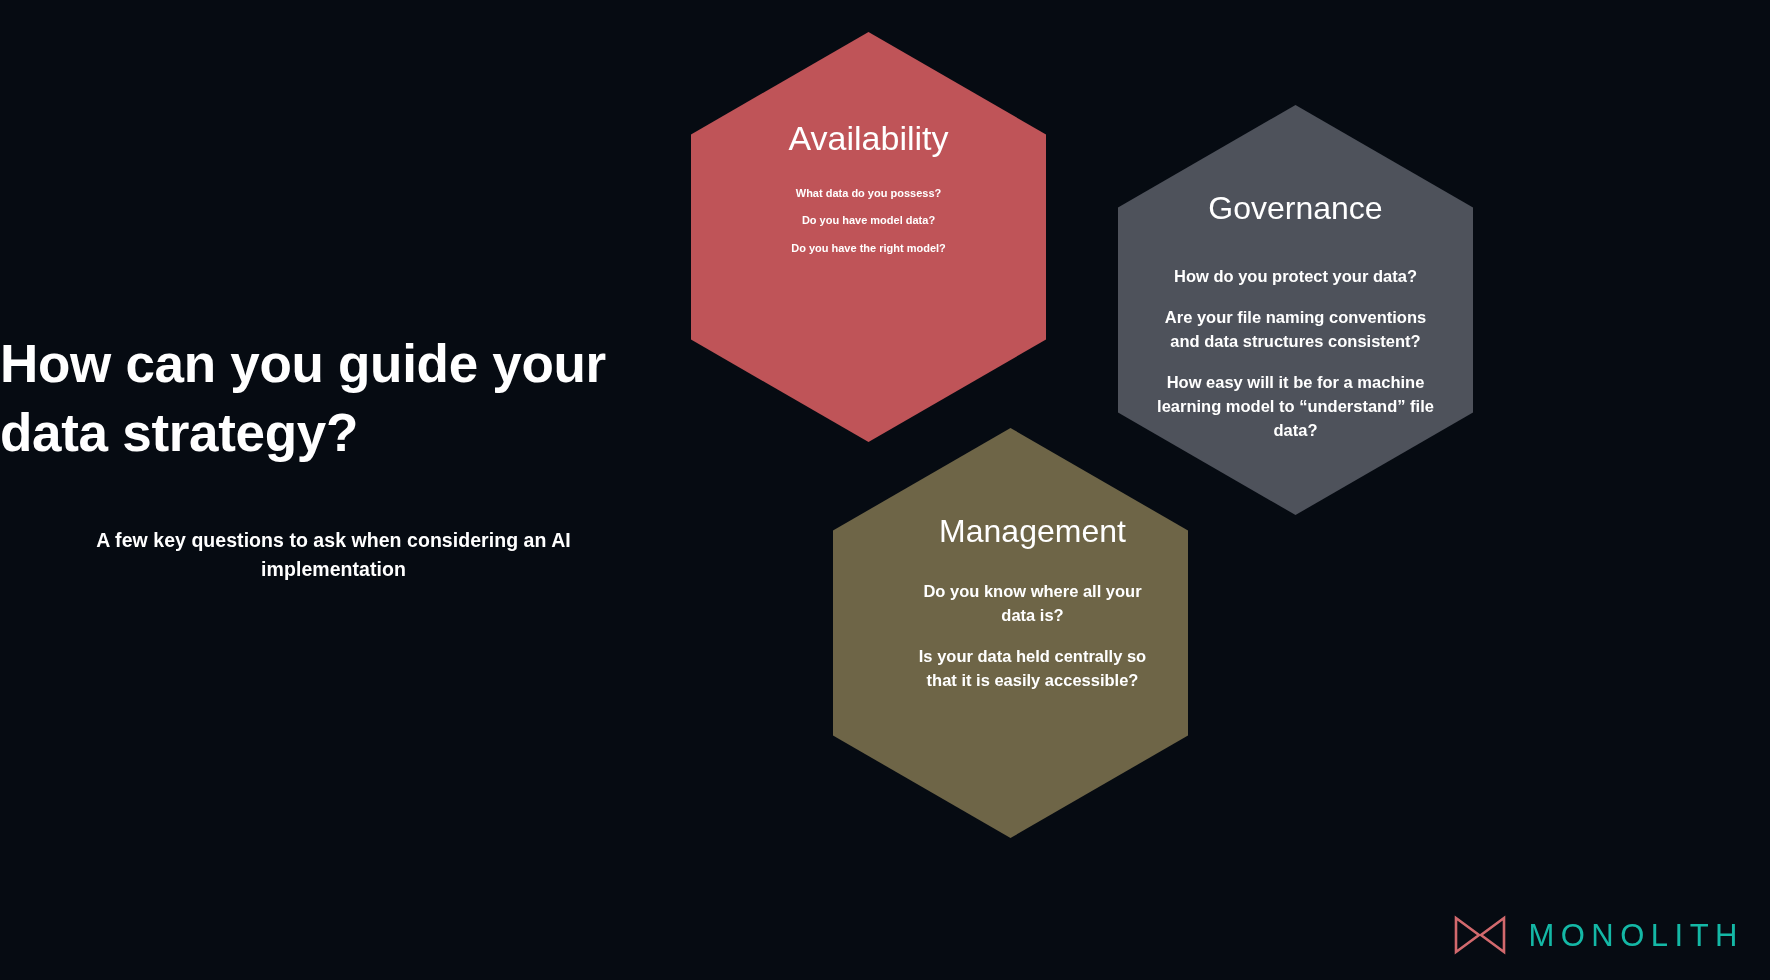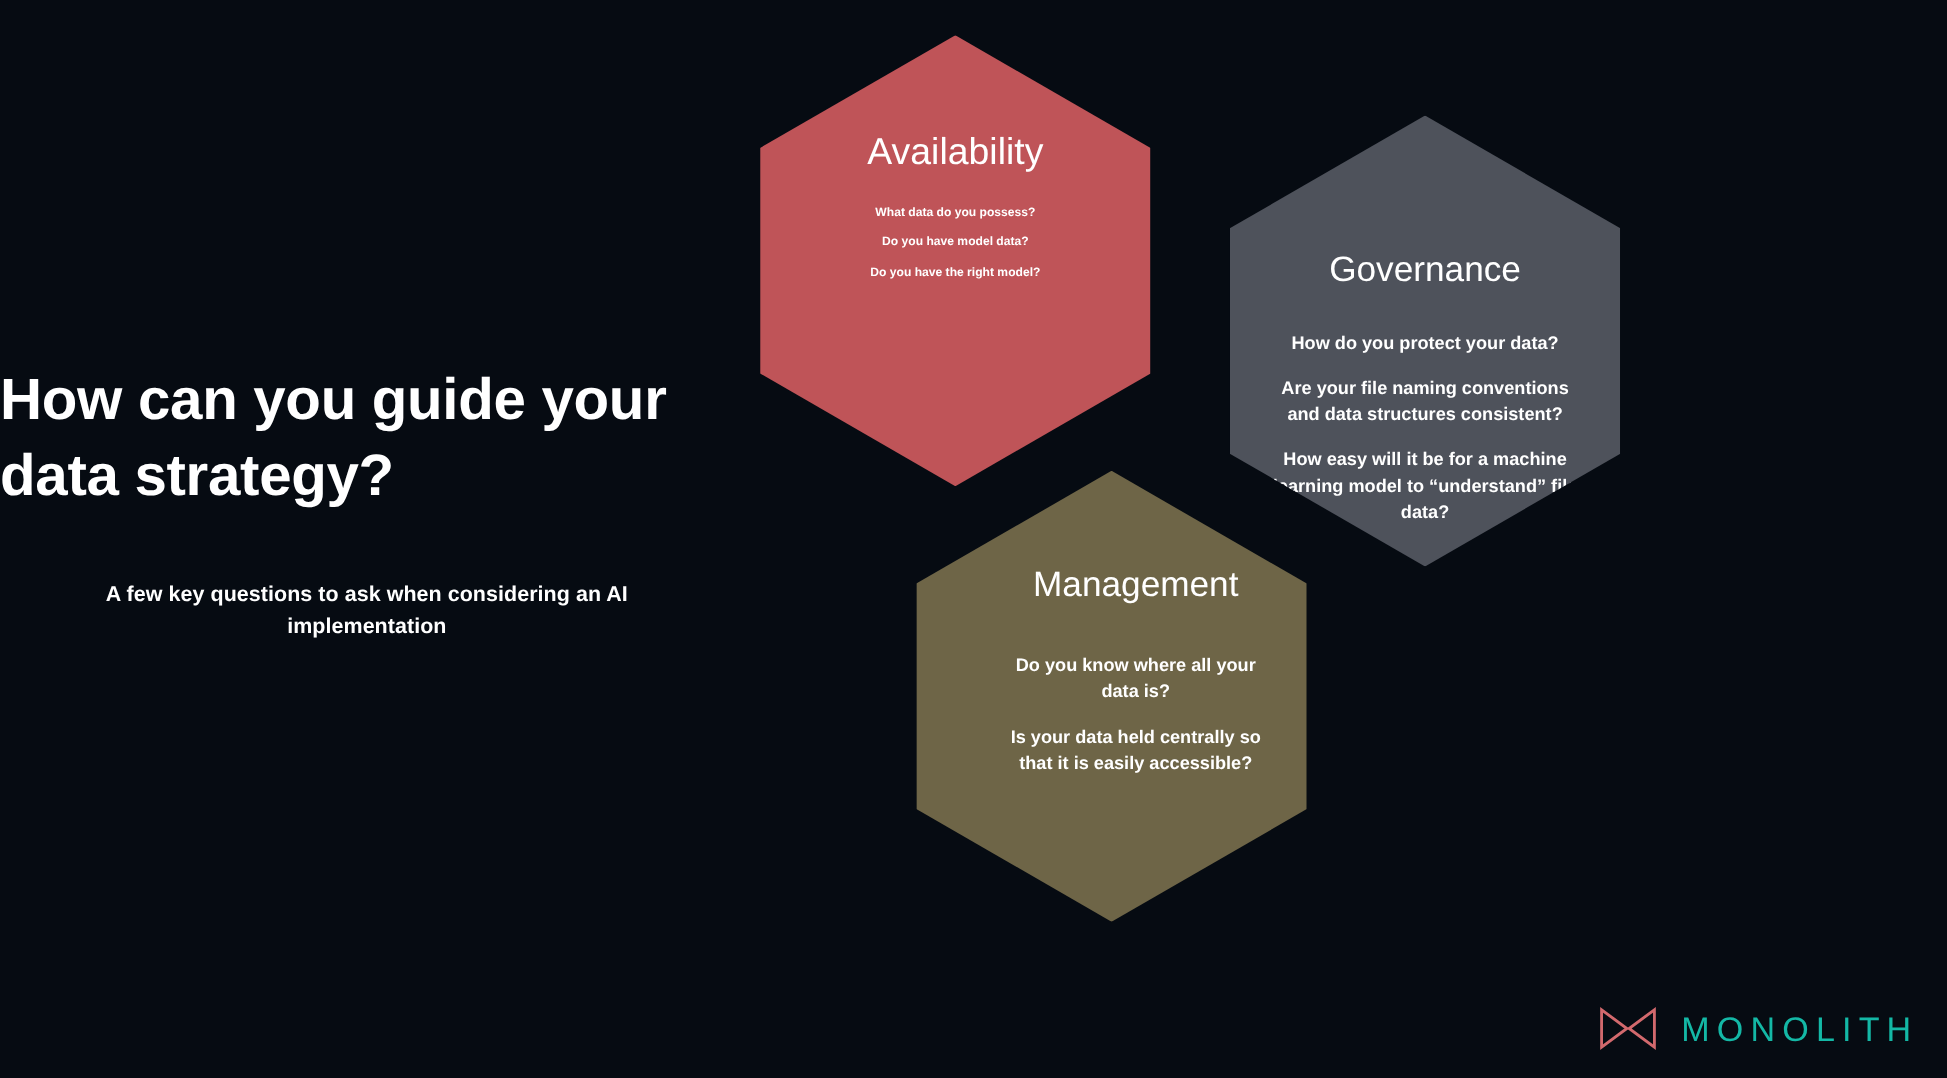--- a/index.html
+++ b/index.html
@@ -71,33 +71,32 @@
     background:#BF5458;
   }
   #hex-availability .hex-title { font-size:34px; margin-top:87px; }
   #hex-availability .hex-body  { font-size:11px; line-height:1.45; margin-top:28px; width:290px; }
 
   
   #hex-governance {
     left:1118px; top:105px;
     width:355px; height:410px;
     background:#4E525B;
-    justify-content:center;
   }
   #hex-governance .hex-title { font-size:32px; margin-top:85px; }
   #hex-governance .hex-body  { font-size:16.5px; line-height:1.45; margin-top:38px; width:280px; }
 
   
   #hex-management {
     left:833px; top:428px;
     width:355px; height:410px;
     background:#6E6547;
   }
   #hex-management .hex-title { font-size:32px; margin-top:85px; }
-  #hex-management .hex-body  { font-size:16.5px; line-height:1.45; margin-top:44px; width:242px; }
+  #hex-management .hex-body  { font-size:16.5px; line-height:1.45; margin-top:30px; width:242px; }
 
   
   #logo {
     position:absolute;
     right:26px; bottom:25px;
     display:flex;
     align-items:center;
     gap:22px;
   }
   #logo-mark { display:block; }

